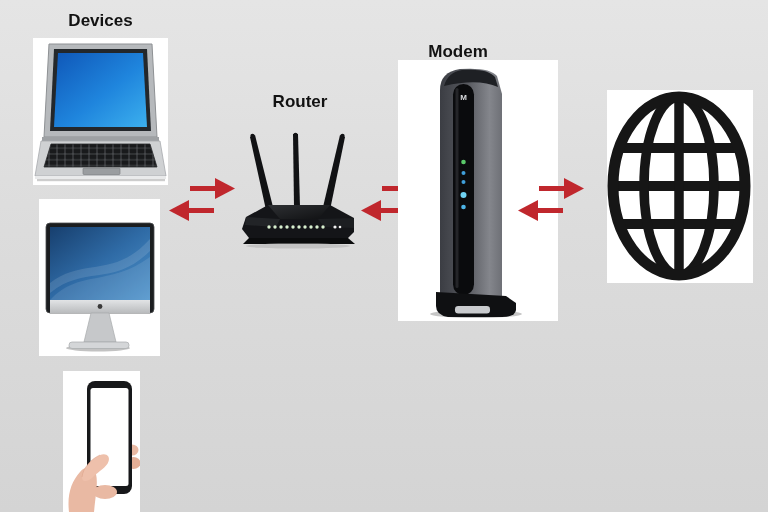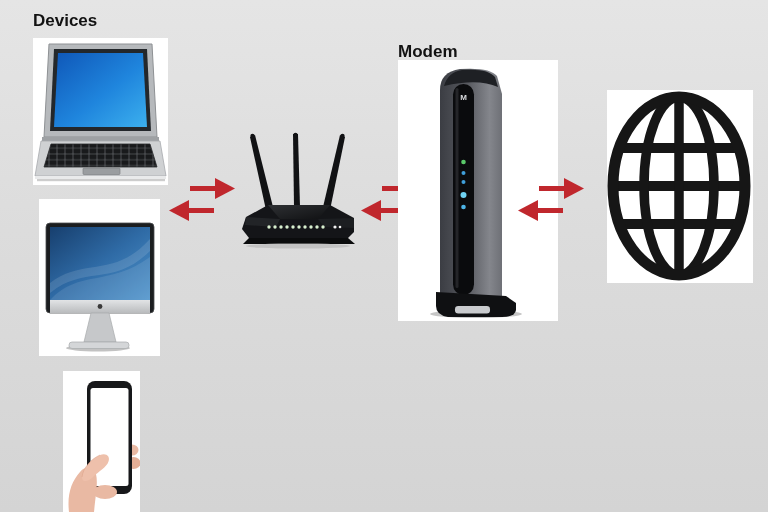--- a/index.html
+++ b/index.html
@@ -3,21 +3,21 @@
 <meta charset="utf-8">
 <style>
   html,body{margin:0;padding:0;}
   .stage{
     position:relative;width:768px;height:512px;overflow:hidden;
     background:linear-gradient(180deg,#e5e5e5 0%,#dcdcdc 45%,#d4d4d4 100%);
     font-family:"Liberation Sans",sans-serif;
   }
   .node-label{
     position:absolute;font-size:17px;font-weight:bold;color:#121212;
-    text-align:left;letter-spacing:0;
+    text-align:center;letter-spacing:0;
   }
   .white-card{position:absolute;background:#ffffff;}
   .abs{position:absolute;}
 </style>
 </head>
 <body>
 
 <div class="stage">
 
   <div class="node-label" style="left:33px;top:11px;width:135px;">Devices</div>
@@ -104,20 +104,21 @@
 
   <svg class="abs" style="left:168px;top:176px;" width="68" height="46" viewBox="0 0 68 46">
     <g fill="#c0272d">
       <rect x="22" y="10" width="27" height="5"></rect>
       <polygon points="47,2 67,12.5 47,23"></polygon>
       <rect x="19" y="32" width="27" height="5"></rect>
       <polygon points="21,24 1,34.5 21,45"></polygon>
     </g>
   </svg>
 
+  <div class="node-label" style="left:240px;top:92px;width:120px;">Router</div>
 
   <svg class="abs" style="left:236px;top:128px;" width="125" height="122" viewBox="0 0 125 122">
     <defs>
       <linearGradient id="rtr-top" x1="0" y1="0" x2="1" y2="1">
         <stop offset="0" stop-color="#2e3033"></stop>
         <stop offset="1" stop-color="#101113"></stop>
       </linearGradient>
     </defs>
 
     <polygon points="14,9 19,7 37,79 30,82" fill="#111214"></polygon>

